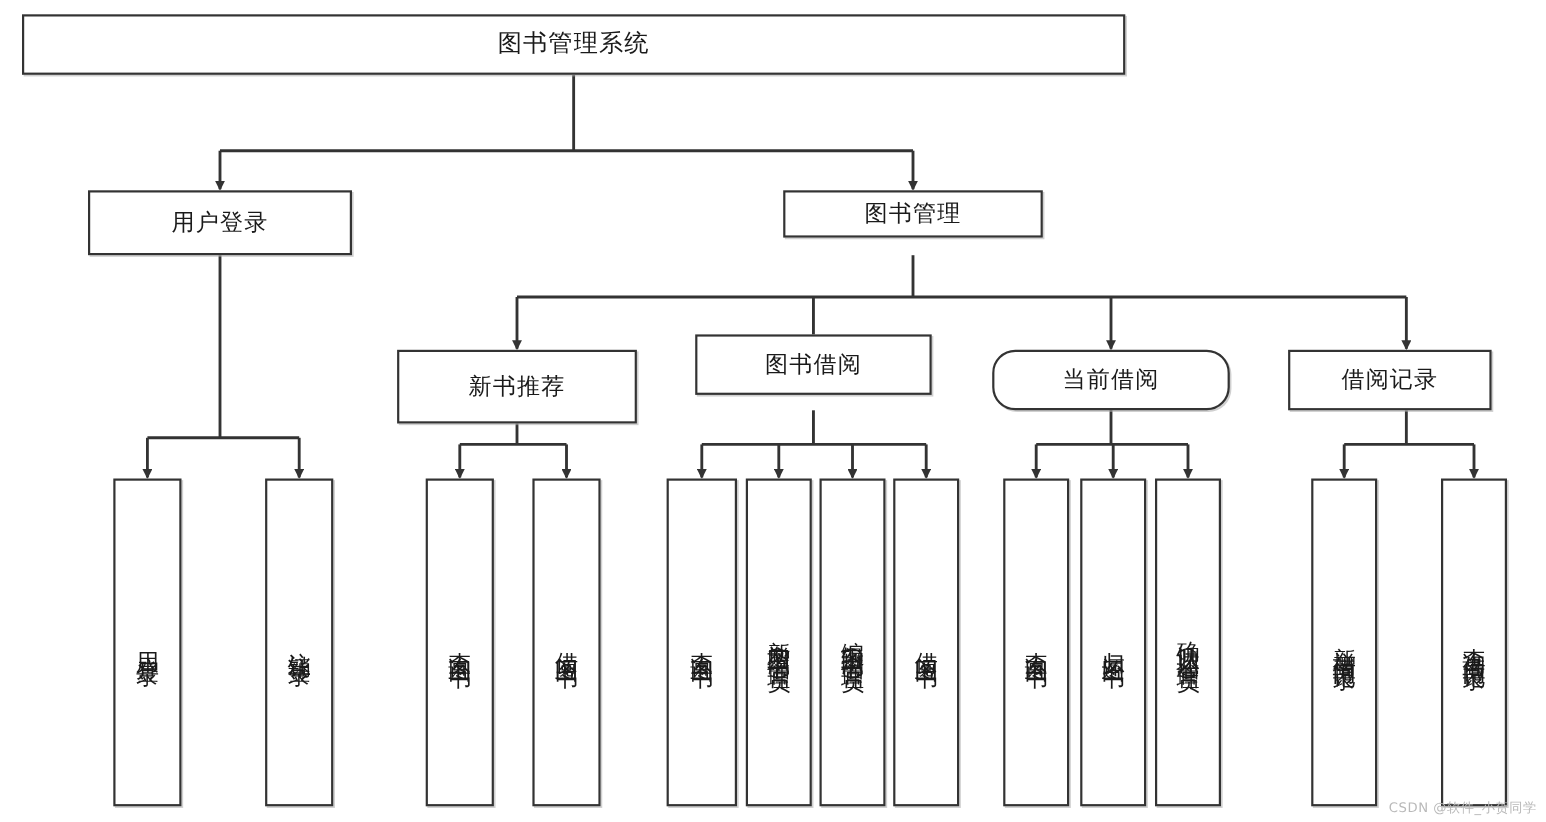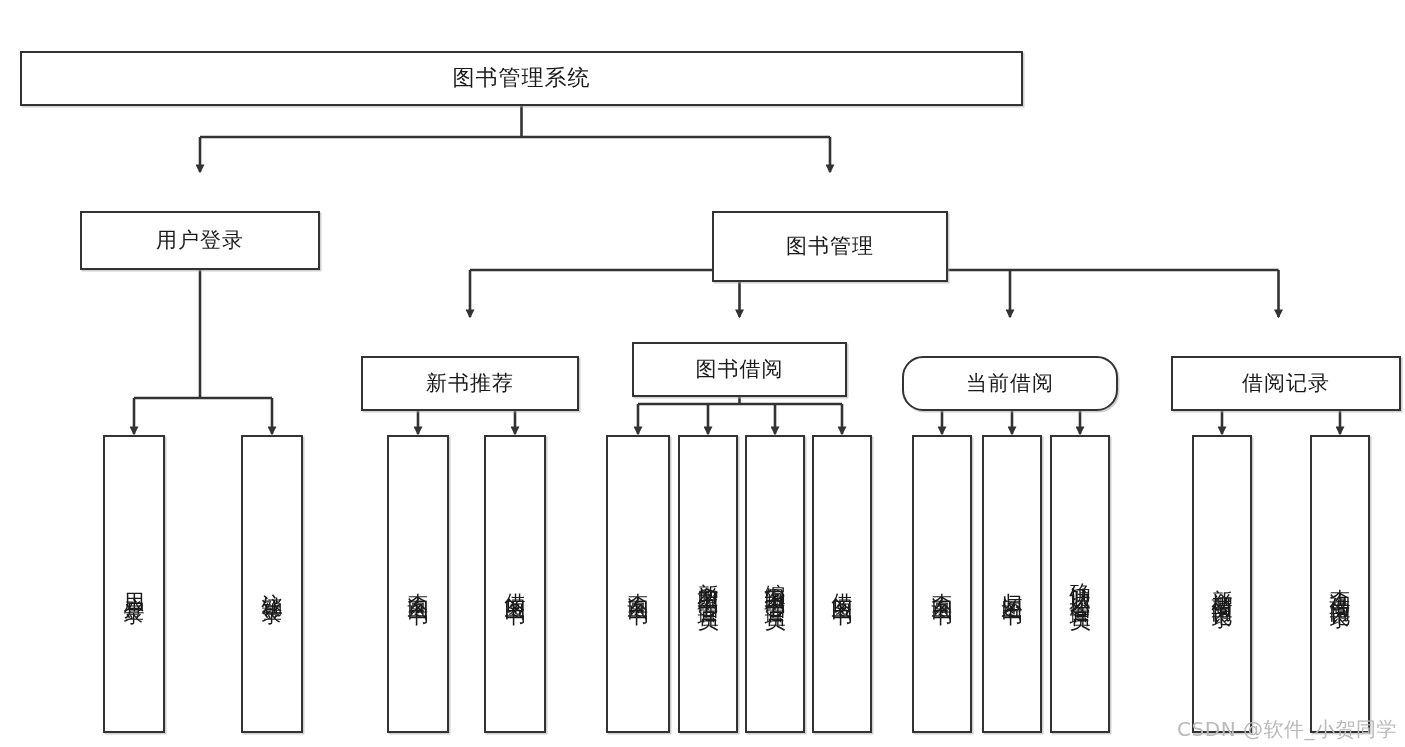--- a/index.html
+++ b/index.html
@@ -34,41 +34,40 @@
     align-items: center;
     justify-content: center;
     color: #1a1a1a;
     box-shadow: 1.5px 1.5px 0 rgba(170,170,170,0.55);
   }
   .node.horiz {
     font-size: 21px;
     letter-spacing: 1px;
     line-height: 1.2;
     text-align: left;
-    margin-top: 38px;
   }
   .node.root {
     font-size: 22px;
   }
   .node.vert {
     writing-mode: vertical-rl;
     text-orientation: upright;
     font-size: 21px;
     letter-spacing: 4px;
     line-height: 1.15;
     padding: 6px 0;
     align-items: center;
     justify-content: center;
     text-align: center;
   }
   .watermark {
     position: absolute;
     right: 8px;
     bottom: 4px;
-    font-size: 20px;
+    font-size: 12px;
     color: #b9b9b9;
     letter-spacing: 0.5px;
     white-space: nowrap;
     user-select: none;
   }
 </style>
 </head>
 <body>
 
 <div id="canvas">
@@ -112,26 +111,26 @@
         <path d="M1278.5,373 L1278.5,404"></path>
         <path d="M1222,404 L1340,404"></path>
         <path d="M1222,404 L1222,434" marker-end="url(#arrowhead)"></path>
         <path d="M1340,404 L1340,434" marker-end="url(#arrowhead)"></path>
       </g>
   </svg>
 
   <div class="node root horiz" style="left: 20px; top: 13px; width: 1003px; height: 55px;">图书管理系统</div>
 
   <div class="node horiz" style="left: 80px; top: 173px; width: 240px; height: 59px;">用户登录</div>
-  <div class="node horiz" style="left: 712px; top: 173px; width: 236px; height: 71px;">图书管理</div>
+  <div class="node horiz" style="left: 712px; top: 173px; width: 236px; height: 43px;">图书管理</div>
 
-  <div class="node horiz" style="left: 361px; top: 318px; width: 218px; height: 55px;">新书推荐</div>
+  <div class="node horiz" style="left: 361px; top: 318px; width: 218px; height: 67px;">新书推荐</div>
   <div class="node horiz" style="left: 632px; top: 304px; width: 215px; height: 55px;">图书借阅</div>
   <div class="node horiz" style="left: 902px; top: 318px; width: 216px; height: 55px; border-radius: 21px;">当前借阅</div>
-  <div class="node horiz" style="left: 1171px; top: 318px; width: 230px; height: 55px;">借阅记录</div>
+  <div class="node horiz" style="left: 1171px; top: 318px; width: 185px; height: 55px;">借阅记录</div>
 
   <div class="node vert" style="left: 103px; top: 435px; width: 62px; height: 298px;">用户登录</div>
   <div class="node vert" style="left: 241px; top: 435px; width: 62px; height: 298px;">注销登录</div>
 
   <div class="node vert" style="left: 387px; top: 435px; width: 62px; height: 298px;">查询图书</div>
   <div class="node vert" style="left: 484px; top: 435px; width: 62px; height: 298px;">借阅图书</div>
 
   <div class="node vert" style="left: 606px; top: 435px; width: 64px; height: 298px;">查询图书</div>
   <div class="node vert" style="left: 678px; top: 435px; width: 60px; height: 298px;">新增图书（管理员）</div>
   <div class="node vert" style="left: 745px; top: 435px; width: 60px; height: 298px;">编辑图书（管理员）</div>

